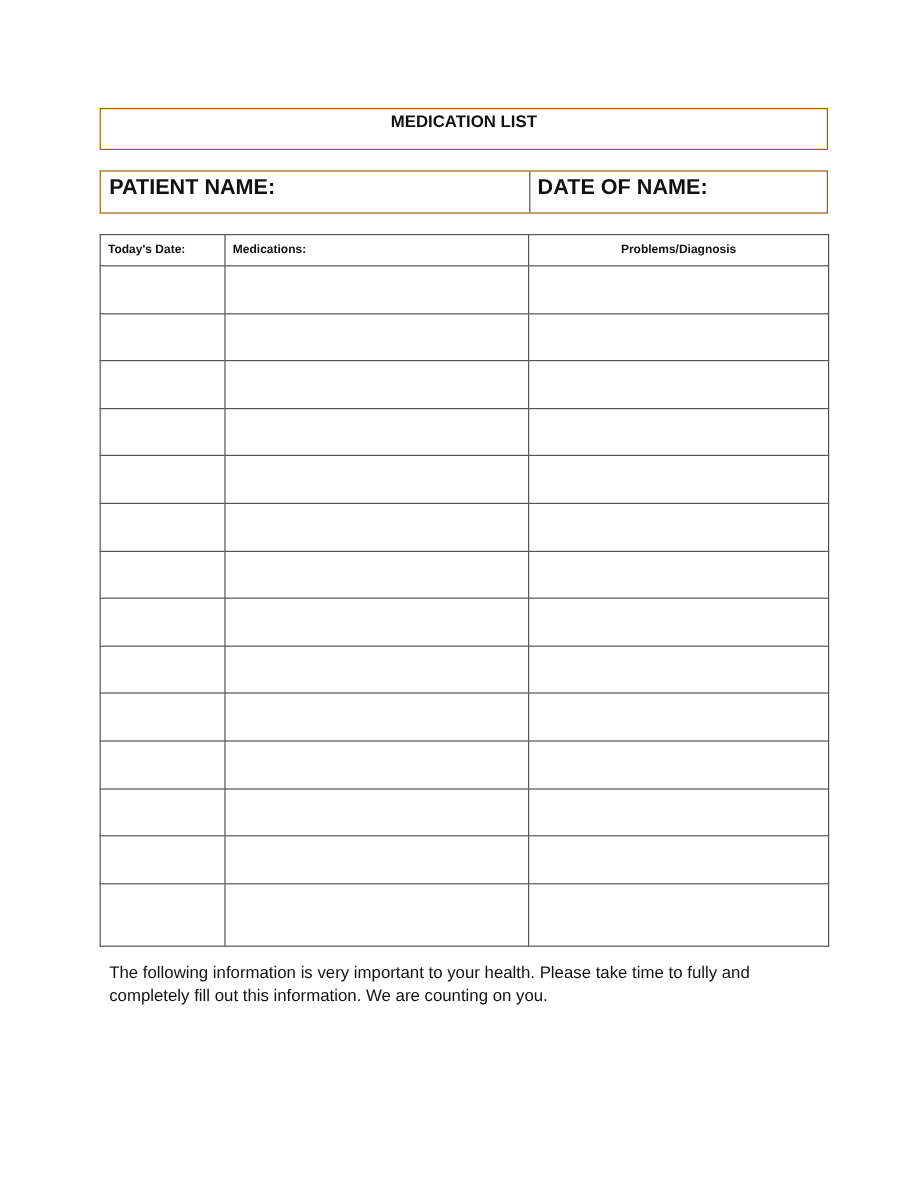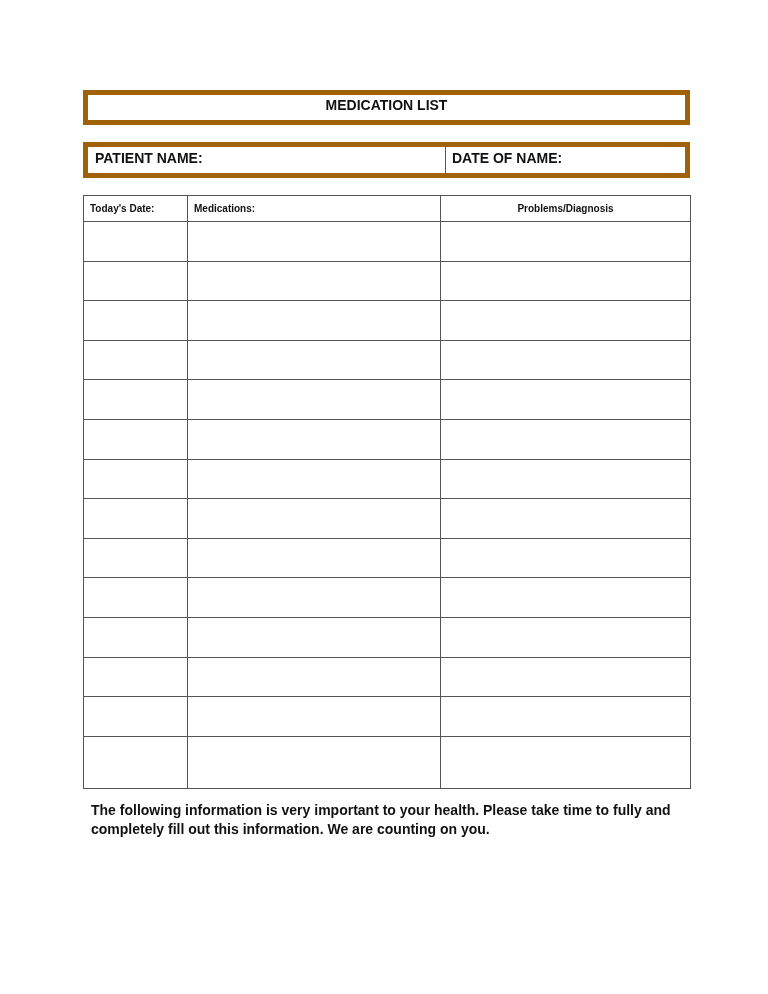--- a/index.html
+++ b/index.html
@@ -1,29 +1,29 @@
 <!DOCTYPE html>
 <html><head>
 <meta charset="utf-8">
 <style>
   html,body{margin:0;padding:0;background:#fff;}
   body{width:768px;height:994px;position:relative;font-family:"Liberation Sans",sans-serif;color:#111;overflow:hidden;}
-  .box{position:absolute;border:5px solid #a16207;box-sizing:border-box;}
+  .box{position:absolute;border:1px solid #a16207;box-sizing:border-box;}
   .title-box{left:83px;top:90px;width:607px;height:35px;}
   .title{position:absolute;left:0;right:0;top:2px;text-align:center;font-weight:bold;font-size:14px;}
   .patient-box{left:83px;top:142px;width:607px;height:36px;}
   .patient-div{position:absolute;left:357px;top:0;bottom:0;border-left:1px solid #555;}
-  .lbl{position:absolute;top:3px;font-weight:bold;font-size:14px;}
+  .lbl{position:absolute;top:3px;font-weight:bold;font-size:18px;}
   table{position:absolute;left:83px;top:195px;width:607px;border-collapse:collapse;table-layout:fixed;}
   td,th{border:1px solid #555;padding:0;font-size:10px;}
   th{height:25px;font-weight:bold;text-align:left;padding-left:6px;vertical-align:middle;}
   th.center{text-align:center;padding-left:0;}
   td{height:38.6px;}
   tr.last td{height:51px;}
-  .note{position:absolute;left:91px;top:801px;width:600px;font-weight:bold;font-size:14px;line-height:19px;}
+  .note{position:absolute;left:91px;top:801px;width:600px;font-weight:normal;font-size:14px;line-height:19px;}
 </style>
 </head>
 <body>
 
 <div class="box title-box">
   <div class="title">MEDICATION LIST</div>
 </div>
 
 <div class="box patient-box">
   <div class="lbl" style="left:7px;">PATIENT NAME:</div>

